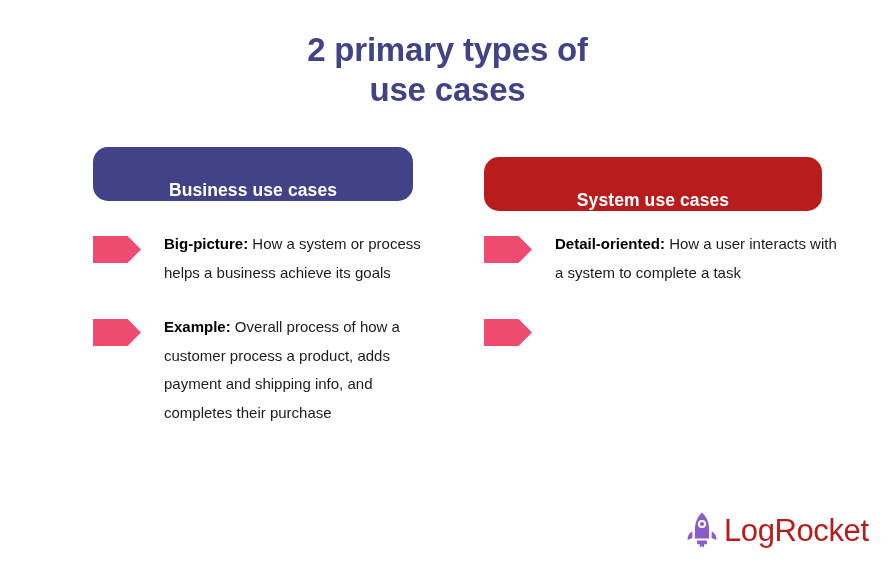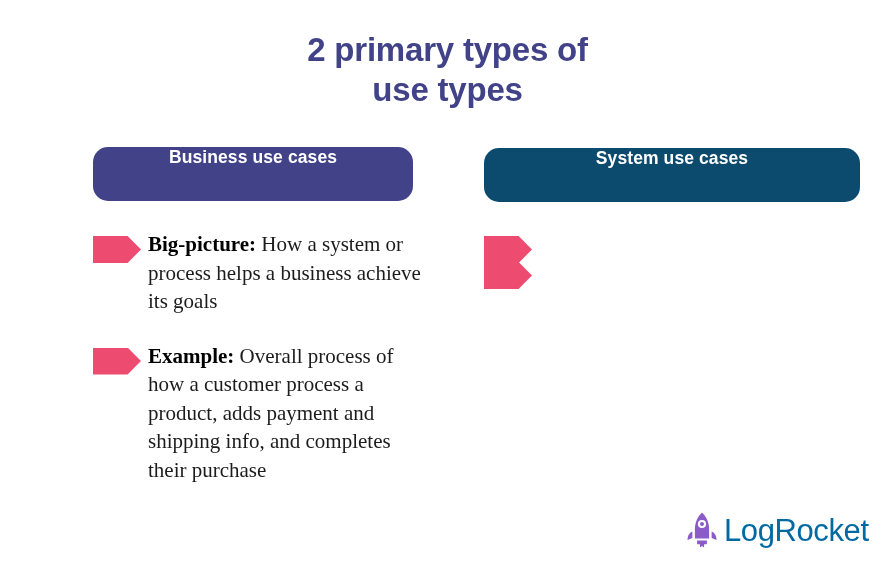--- a/index.html
+++ b/index.html
@@ -41,35 +41,35 @@
 
   
   .pill {
     position: absolute;
     height: 54px;
     border-radius: 15px;
     color: #ffffff;
     font-size: 17.5px;
     font-weight: 700;
     display: flex;
-    align-items: flex-start;
+    align-items: flex-end;
     justify-content: center;
     letter-spacing: 0.1px;
   }
   .pill-business {
     left: 93px;
     top: 147px;
     width: 320px;
     background: #414287;
   }
   .pill-system {
     left: 484px;
-    top: 148px;
-    width: 376px;
-    background: #0c4a6e;
+    top: 157px;
+    width: 338px;
+    background: #b91c1c;
   }
 
   
   .column {
     position: absolute;
     top: 230px;
   }
   .col-left  { left: 93px;  width: 340px; }
   .col-right { left: 484px; width: 365px; }
 
@@ -85,26 +85,25 @@
     top: 6px;
     width: 48px;
     height: 27px;
     background: #ED4B70;
     -webkit-clip-path: polygon(0% 0%, 72% 0%, 100% 50%, 72% 100%, 0% 100%);
     clip-path: polygon(0% 0%, 72% 0%, 100% 50%, 72% 100%, 0% 100%);
   }
 
   .bullet-text {
     display: block;
-    margin-left: 55px;
-    font-size: 21px;
+    margin-left: 71px;
+    font-size: 15px;
     line-height: 28.5px;
     color: #1c1c1c;
     font-weight: 400;
-    font-family: Liberation Serif, serif;
   }
   .bullet-text .lead {
     font-weight: 700;
     color: #000000;
   }
 
   
   .logo {
     position: absolute;
     left: 686px;
@@ -115,33 +114,33 @@
   }
   .logo-icon {
     width: 32px;
     height: 38px;
     display: block;
     margin-right: 6px;
   }
   .logo-word {
     font-size: 31px;
     font-weight: 400;
-    color: #0369a1;
+    color: #b91c1c;
     letter-spacing: -0.4px;
     line-height: 1;
   }
 </style>
 </head>
 <body>
 
 <div class="canvas">
 
   <div class="title">
     <span class="tline">2 primary types of</span>
-    <span class="tline">use types</span>
+    <span class="tline">use cases</span>
   </div>
 
   <div class="pill pill-business">
     <span>Business use cases</span>
   </div>
   <div class="pill pill-system">
     <span>System use cases</span>
   </div>
 
   <div class="column col-left">
@@ -151,20 +150,21 @@
     </div>
     <div class="bullet">
       <span class="arrow"></span>
       <span class="bullet-text"><span class="lead">Example:</span><span> Overall process of how a customer process a product, adds payment and shipping info, and completes their purchase</span></span>
     </div>
   </div>
 
   <div class="column col-right">
     <div class="bullet">
       <span class="arrow"></span>
+      <span class="bullet-text"><span class="lead">Detail-oriented:</span><span> How a user interacts with a system to complete a task</span></span>
     </div>
     <div class="bullet">
       <span class="arrow"></span>
     </div>
   </div>
 
   <div class="logo">
     <svg class="logo-icon" viewBox="0 0 32 38">
       <path d="M6.4 20.5c-2.6 1.1-4.4 3.3-4.7 6.2l-0.2 2.2 4.9-1.9z" fill="#8B5CC7"></path>
       <path d="M25.6 20.5c2.6 1.1 4.4 3.3 4.7 6.2l0.2 2.2-4.9-1.9z" fill="#8B5CC7"></path>

